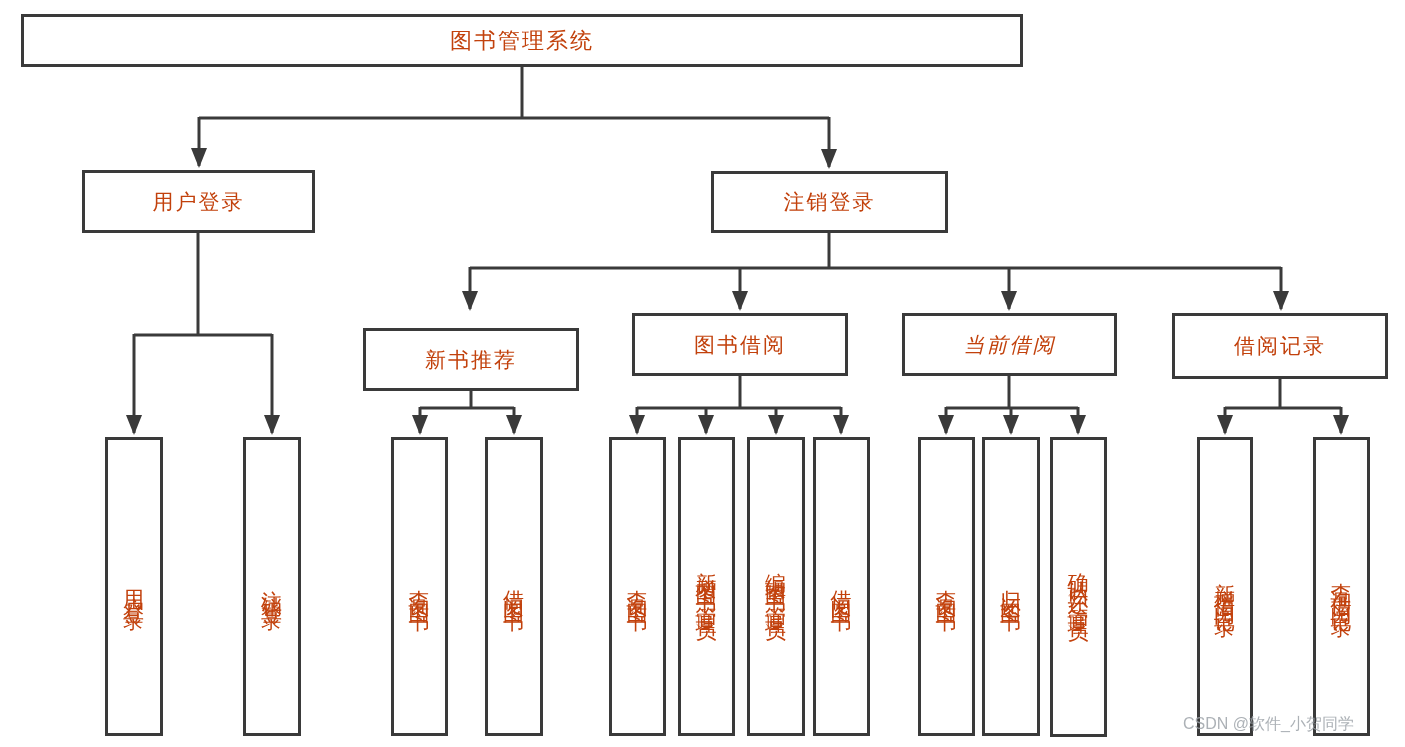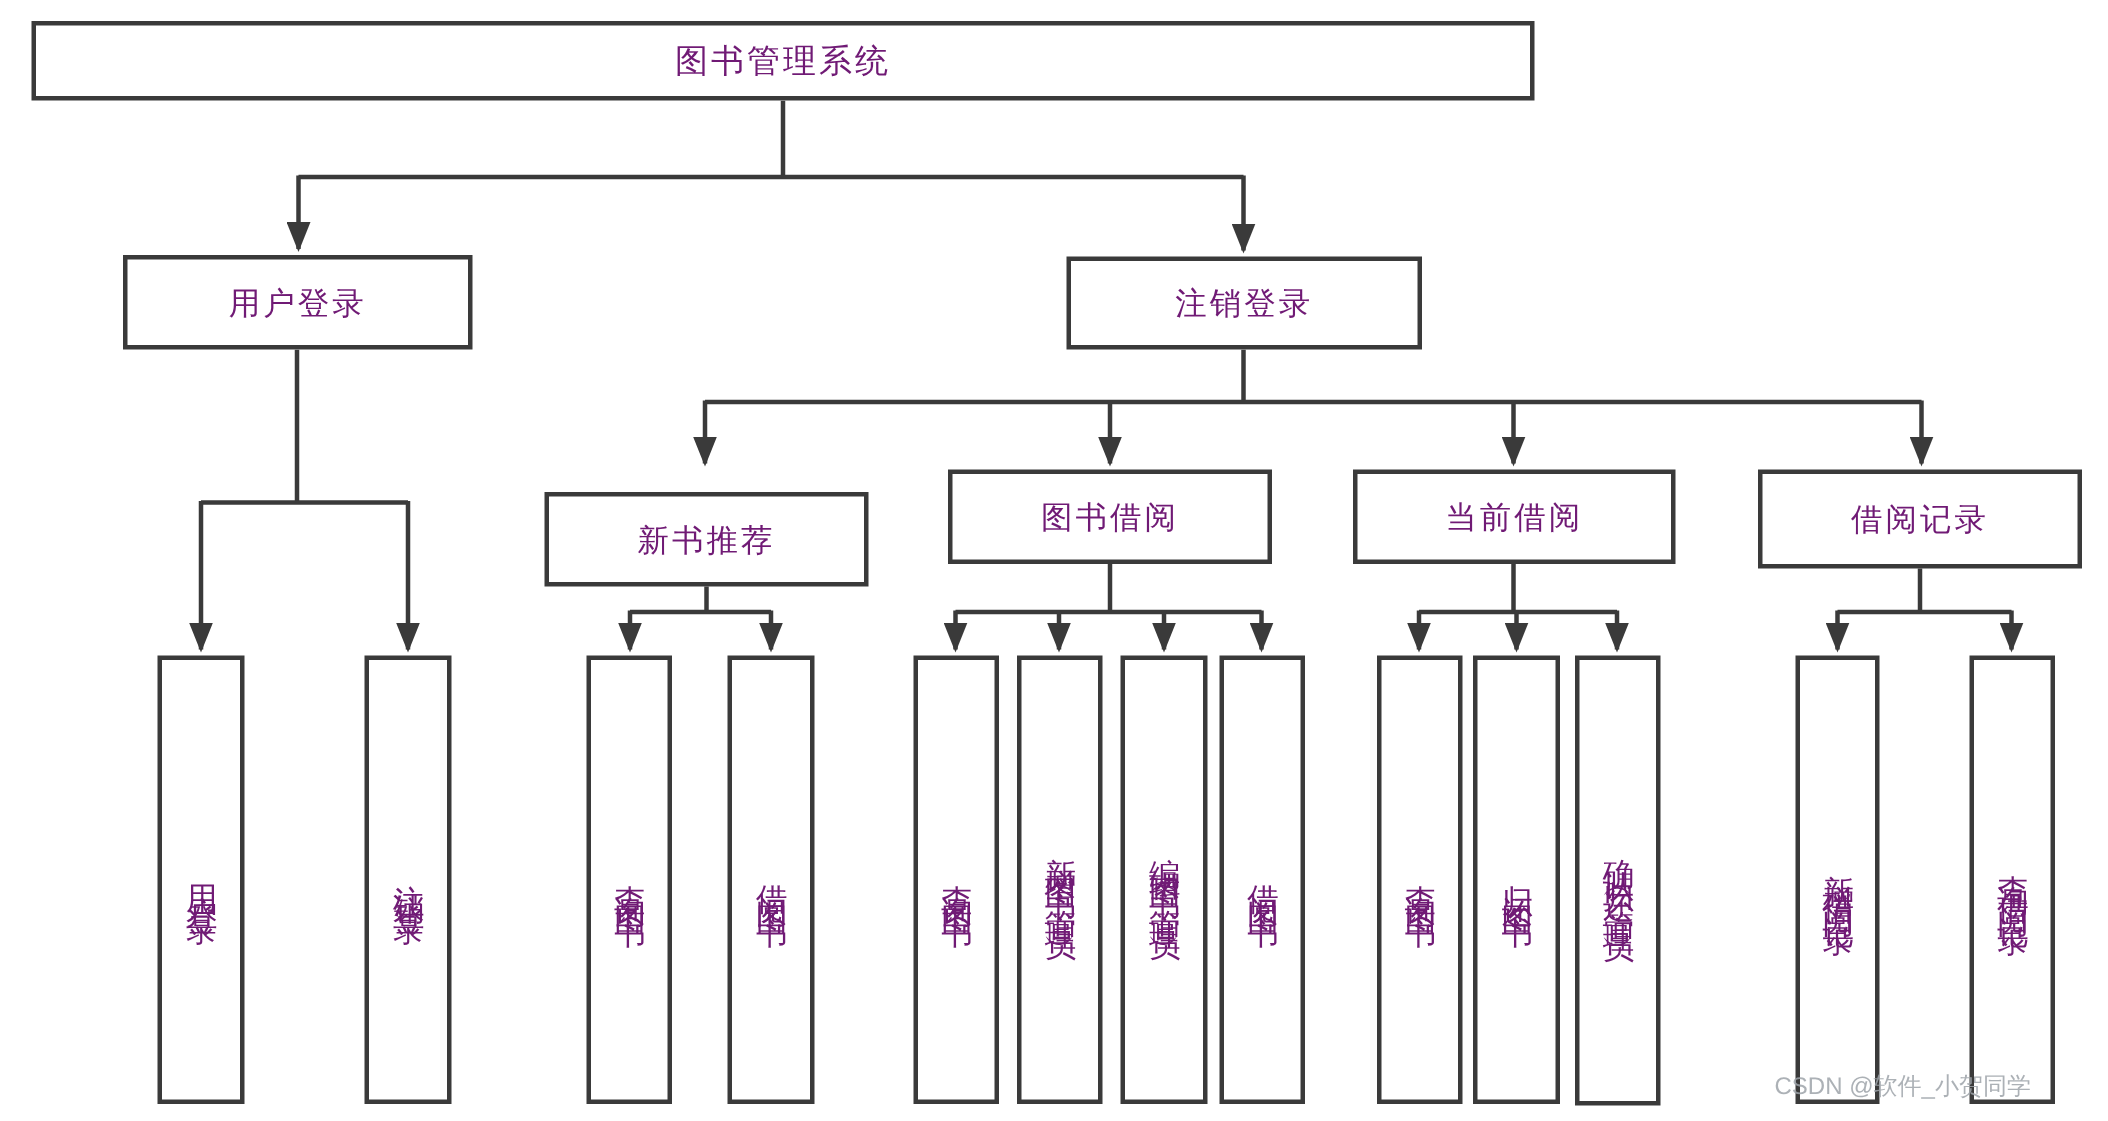--- a/index.html
+++ b/index.html
@@ -24,21 +24,21 @@
     border: 3px solid #3a3a3a;
     background: #ffffff;
     display: flex;
     align-items: center;
     justify-content: center;
   }
   .node .lbl {
     font-size: 21px;
     letter-spacing: 2px;
     white-space: nowrap;
-    color: #701a75;
+    color: #c2410c;
   }
   .node-root .lbl { font-size: 22px; }
   .leaf .lbl {
     writing-mode: vertical-rl;
     text-orientation: mixed;
     letter-spacing: 7px;
     font-size: 21px;
     line-height: 1;
   }
   .watermark {
@@ -116,21 +116,21 @@
   <div class="node" style="left:711px; top:171px; width:237px; height:62px;">
     <span class="lbl">注销登录</span>
   </div>
 
   <div class="node" style="left:363px; top:328px; width:216px; height:63px;">
     <span class="lbl">新书推荐</span>
   </div>
   <div class="node" style="left:632px; top:313px; width:216px; height:63px;">
     <span class="lbl">图书借阅</span>
   </div>
-  <div class="node" style="left:902px; top:313px; width:215px; height:63px;">
+  <div class="node" style="left:902px; top:313px; width:215px; height:63px;font-style:italic;">
     <span class="lbl">当前借阅</span>
   </div>
   <div class="node" style="left:1172px; top:313px; width:216px; height:66px;">
     <span class="lbl">借阅记录</span>
   </div>
 
   <div class="node leaf" style="left:105px; top:437px; width:58px; height:299px;">
     <span class="lbl">用户登录</span>
   </div>
   <div class="node leaf" style="left:243px; top:437px; width:58px; height:299px;">

